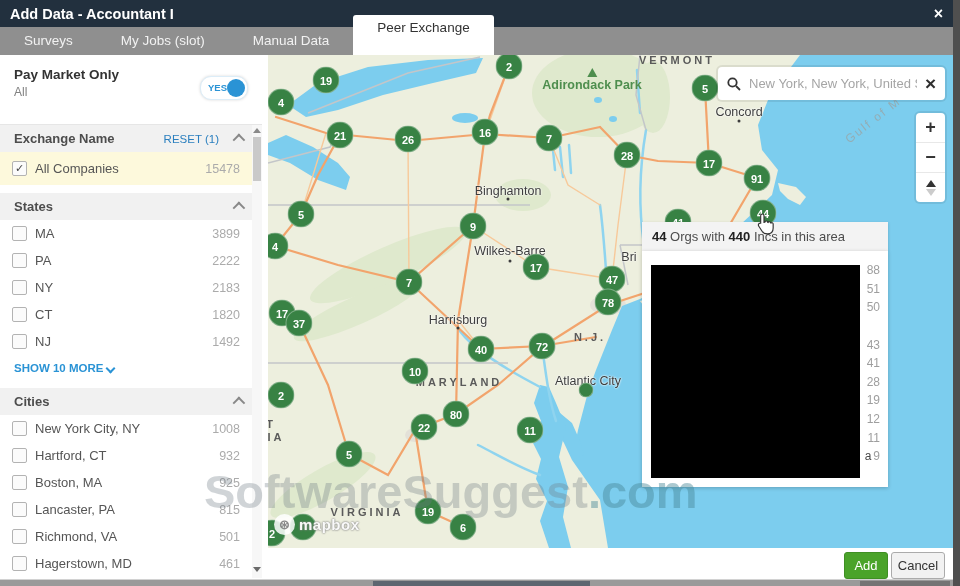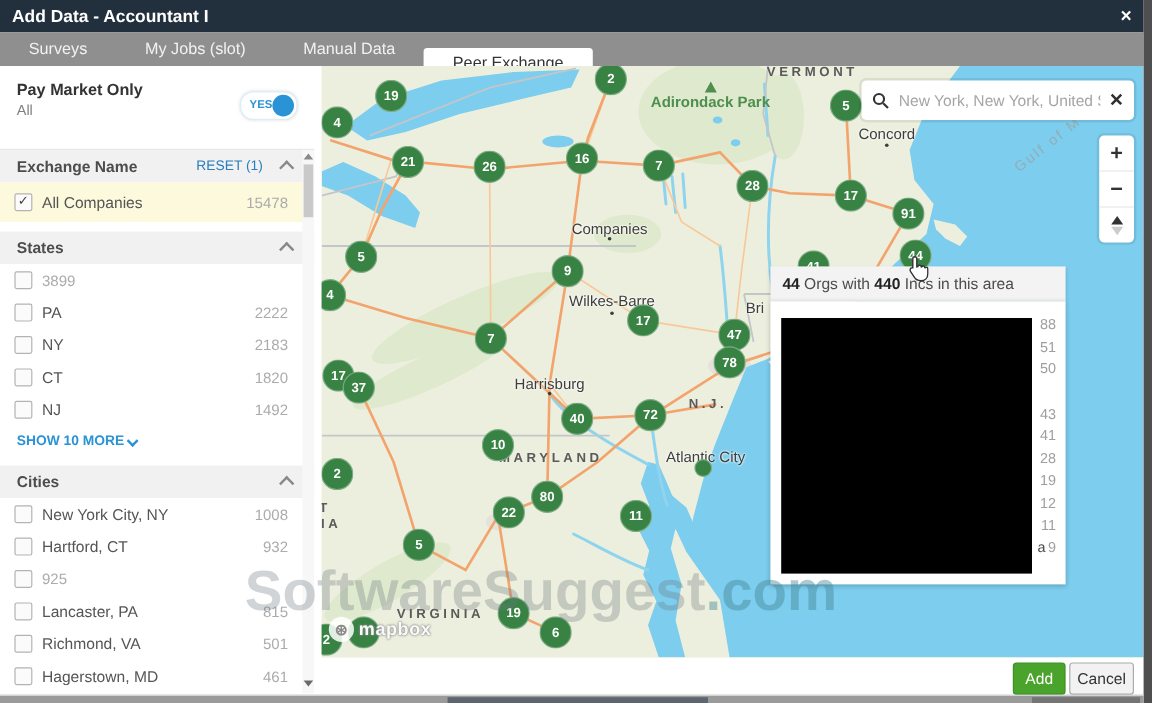--- a/index.html
+++ b/index.html
@@ -7,21 +7,21 @@
   .screen{position:relative;width:960px;height:586px;overflow:hidden;background:#fff;}
 
   
   .modal{position:absolute;left:0;top:0;width:953px;height:579px;background:#fff;}
   .titlebar{position:absolute;left:0;top:0;width:953px;height:27px;background:var(--titlebar,#22303e);color:#fff;
             display:flex;align-items:center;justify-content:space-between;padding:0 10px;box-sizing:border-box;
             font-size:14.5px;font-weight:bold;}
   .titlebar .close{font-weight:bold;font-size:16px;cursor:pointer;line-height:1;}
   .tabs{position:absolute;left:0;top:27px;width:953px;height:28px;background:var(--tabbar,#8f8f8f);display:flex;align-items:flex-end;}
   .tab{height:28px;line-height:28px;padding:0 24px;color:#f2f2f2;font-size:13.5px;cursor:pointer;}
-  .tab.active{background:#fff;color:#333;border-radius:3px 3px 0 0;height:15px;line-height:25px;}
+  .tab.active{background:#fff;color:#333;border-radius:3px 3px 0 0;height:40px;line-height:25px;}
 
   
   .sidebar{position:absolute;left:0;top:55px;width:262px;height:523px;background:#fff;overflow:hidden;}
   .paymarket{height:70px;border-bottom:1px solid #e6e6e6;position:relative;box-sizing:border-box;padding:12px 14px;}
   .pm-title{font-size:13.5px;font-weight:bold;color:#333;}
   .pm-sub{font-size:12px;color:#808080;margin-top:3px;}
   .toggle{position:absolute;right:14px;top:21px;width:46px;height:22px;border-radius:11px;background:#fff;
           border:1px solid #dcedf8;box-shadow:0 0 3px rgba(0,0,0,.15);cursor:pointer;}
   .toggle .yes{position:absolute;left:7px;top:5px;font-size:9.5px;font-weight:bold;color:var(--accent,#2a93d5);}
   .toggle .knob{position:absolute;right:2px;top:2px;width:18px;height:18px;border-radius:50%;background:var(--accent,#2a93d5);}
@@ -145,20 +145,21 @@
             <span class="cb">✓</span>
             <span class="lb">All Companies</span>
             <span class="ct">15478</span>
           </div>
           <div class="sec-head" style="margin-top: 8px;">
             <span class="nm">States</span>
             <span class="chev up"></span>
           </div>
           <div class="row">
             <span class="cb"></span>
+            <span class="lb">MA</span>
             <span class="ct">3899</span>
           </div>
           <div class="row">
             <span class="cb"></span>
             <span class="lb">PA</span>
             <span class="ct">2222</span>
           </div>
           <div class="row">
             <span class="cb"></span>
             <span class="lb">NY</span>
@@ -184,20 +185,21 @@
             <span class="lb">New York City, NY</span>
             <span class="ct">1008</span>
           </div>
           <div class="row">
             <span class="cb"></span>
             <span class="lb">Hartford, CT</span>
             <span class="ct">932</span>
           </div>
           <div class="row">
             <span class="cb"></span>
+            <span class="lb">Boston, MA</span>
             <span class="ct">925</span>
           </div>
           <div class="row">
             <span class="cb"></span>
             <span class="lb">Lancaster, PA</span>
             <span class="ct">815</span>
           </div>
           <div class="row">
             <span class="cb"></span>
             <span class="lb">Richmond, VA</span>
@@ -296,21 +298,21 @@
           <path d="M188,359 L147,375 L120,420 L81,399"></path>
           <path d="M147,375 L160,456 L195,472"></path>
           <path d="M14,258 L31,268 L60,330 L81,399"></path>
         </g>
       </svg>
 
       <div id="maplabels">
           <div class="lbl state" style="left: 409px; top: 5px;"><span>VERMONT</span></div>
           <div class="lbl park" style="left: 324px; top: 25px;"><span class="tree"></span><span>Adirondack Park</span></div>
           <div class="lbl city" style="left: 471px; top: 57px;"><span>Concord</span></div>
-          <div class="lbl city" style="left: 240px; top: 136px;"><span>Companies</span></div>
+          <div class="lbl city" style="left: 240px; top: 136px;"><span>Binghamton</span></div>
           <div class="lbl city" style="left: 242px; top: 196px;"><span>Wilkes-Barre</span></div>
           <div class="lbl city" style="left: 190px; top: 265px;"><span>Harrisburg</span></div>
           <div class="lbl state" style="left: 191px; top: 327px;"><span>MARYLAND</span></div>
           <div class="lbl state" style="left: 322px; top: 282px;"><span>N.J.</span></div>
           <div class="lbl city" style="left: 320px; top: 326px;"><span>Atlantic City</span></div>
           <div class="lbl state" style="left: 99px; top: 457px;"><span>VIRGINIA</span></div>
           <div class="lbl city" style="left: 361px; top: 202px;"><span>Bri</span></div>
           <div class="lbl water" style="left: 605px; top: 65px; transform: translate(-50%, -50%) rotate(-38deg);"><span>Gulf of M</span></div>
           <div class="lbl state" style="left: 3px; top: 369px;"><span>T</span></div>
           <div class="lbl state" style="left: 8px; top: 382px;"><span>IA</span></div>

